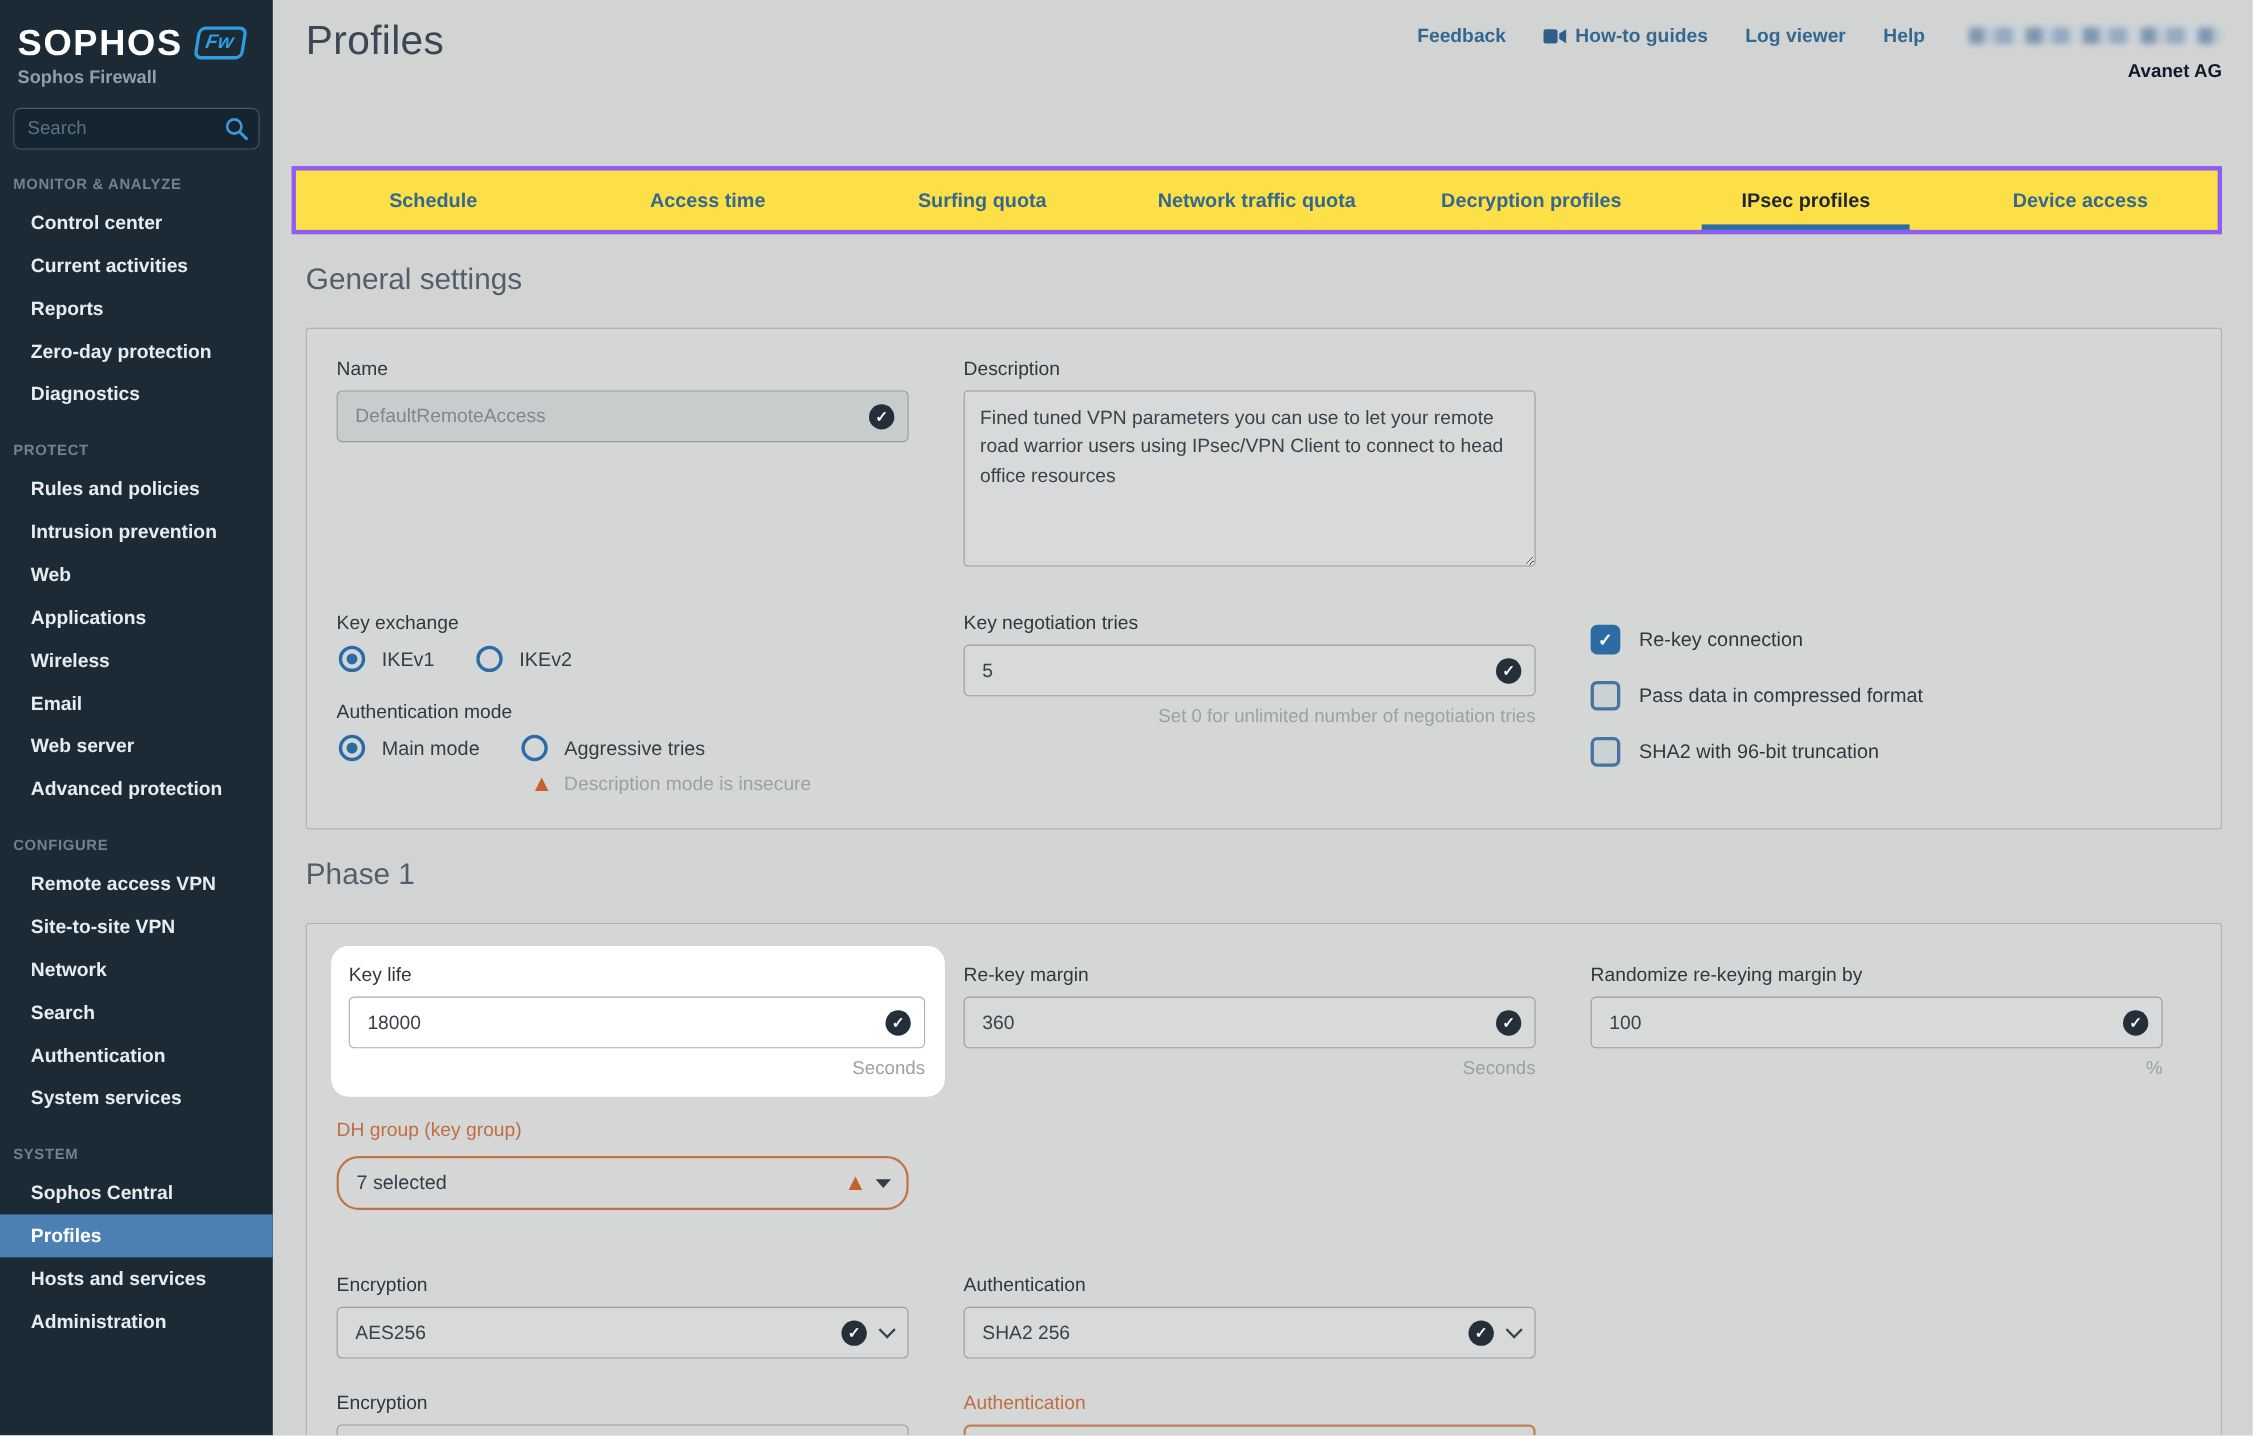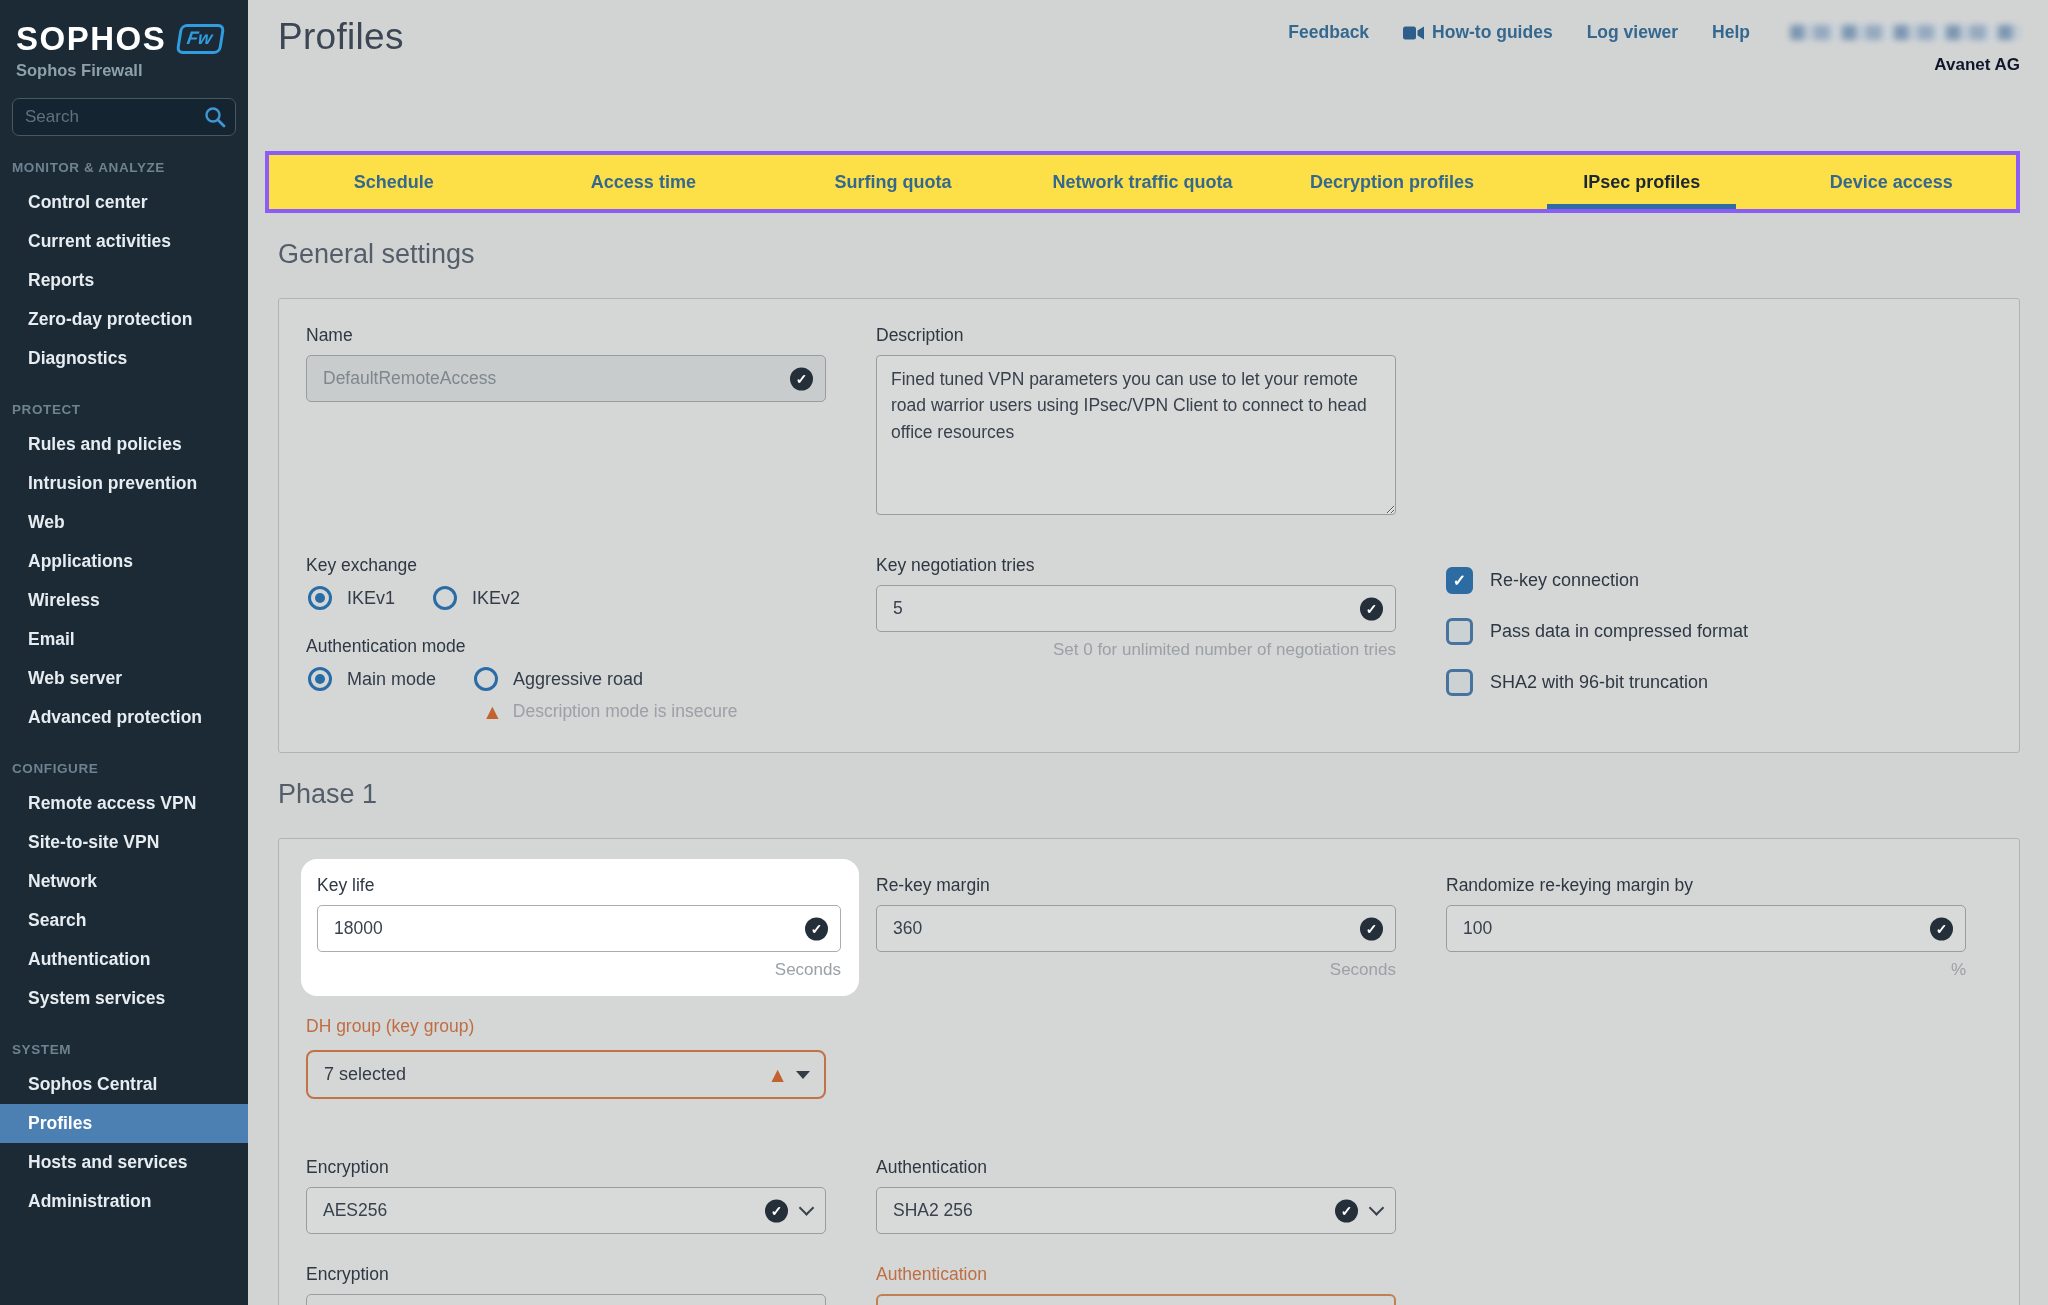--- a/index.html
+++ b/index.html
@@ -74,21 +74,21 @@
   .panel.phase { padding:20px 20px 80px 22px; }
   .spot-card { background:#ffffff; border-radius:16px; width:558px; padding:16px 18px 16px 16px; }
   .spot-card .input-wrap input { background:#ffffff; border-color:#a7adb0; }
   .prow1 { display:flex; align-items:flex-start; }
   .prow1 .cell.c2 { margin-left:17px; padding-top:16px; }
   .prow1 .cell.c3 { margin-left:50px; padding-top:16px; }
   .prow { display:flex; align-items:flex-start; margin-left:5px; }
   .prow .cell + .cell { margin-left:50px; }
 
   .dh-row { margin-top:20px; }
-  .dh-select { position:relative; height:49px; background:#d5d6d6; border:2px solid #bf7346; border-radius:8px; display:flex; align-items:center; padding:0 70px 0 16px; font-size:18px; font-weight:500; color:#333d48; cursor:pointer;margin-top:13px; }
+  .dh-select { position:relative; height:49px; background:#d5d6d6; border:2px solid #bf7346; border-radius:20px; display:flex; align-items:center; padding:0 70px 0 16px; font-size:18px; font-weight:500; color:#333d48; cursor:pointer;margin-top:13px; }
   .dh-icons { position:absolute; right:14px; top:0; height:100%; display:flex; align-items:center; gap:8px; }
   .caret-down { width:0; height:0; border-left:7px solid transparent; border-right:7px solid transparent; border-top:8px solid #333d48; }
 
   .enc-row { margin-top:58px; }
   .stub-row { margin-top:30px; }
   .stub-input { height:47px; background:#d5d6d6; border:1px solid #979da0; border-radius:5px; }
   .stub-input.orange { border:2px solid #c08054; border-radius:6px; }
 </style>
 </head>
 <body>
@@ -210,21 +210,21 @@
               </span>
             </div>
             <div class="f-label grp-space">Authentication mode</div>
             <div class="radio-row">
               <span class="radio">
                 <span class="rdot sel"></span>
                 <span>Main mode</span>
               </span>
               <span class="radio">
                 <span class="rdot"></span>
-                <span>Aggressive road</span>
+                <span>Aggressive tries</span>
               </span>
             </div>
             <div class="warning-row">
               <span class="warn-tri">▲</span>
               <span>Description mode is insecure</span>
             </div>
           </div>
 
           <div class="cell">
             <div class="f-label">Key negotiation tries</div>

